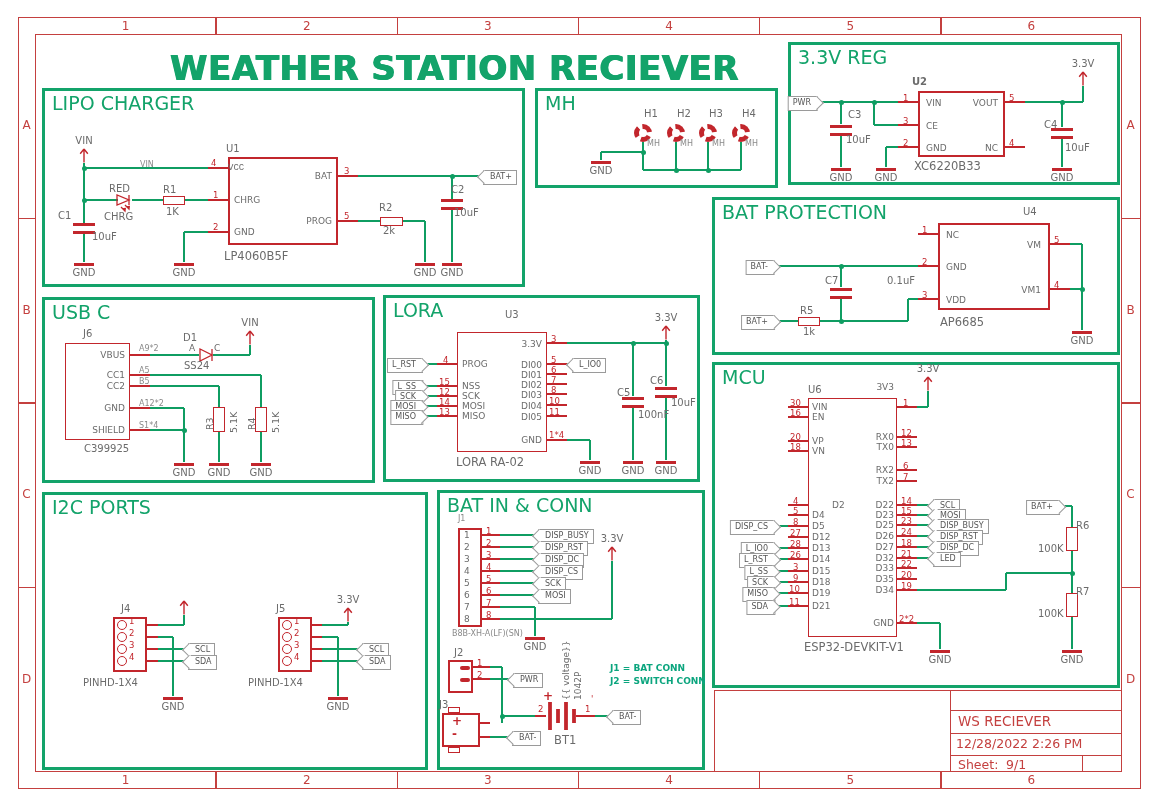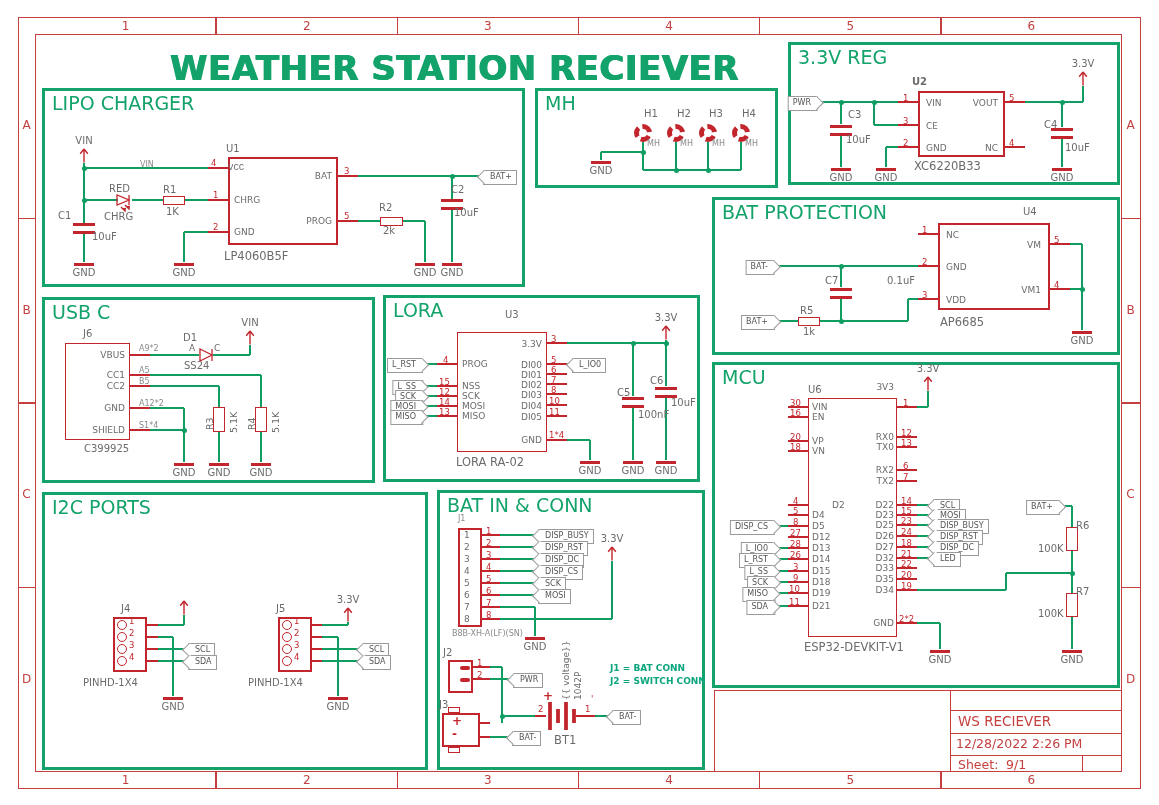--- a/index.html
+++ b/index.html
@@ -621,21 +621,21 @@
     <div class="t g9" style="left: 464px; top: 614px;">8</div>
     <div class="t pn" style="left: 486px; top: 526px;">1</div>
     <div class="t pn" style="left: 486px; top: 538px;">2</div>
     <div class="t pn" style="left: 486px; top: 550px;">3</div>
     <div class="t pn" style="left: 486px; top: 562px;">4</div>
     <div class="t pn" style="left: 486px; top: 574px;">5</div>
     <div class="t pn" style="left: 486px; top: 586px;">6</div>
     <div class="t pn" style="left: 486px; top: 598px;">7</div>
     <div class="t pn" style="left: 486px; top: 610px;">8</div>
     <div class="t nl" style="left: 452px; top: 629px;">B8B-XH-A(LF)(SN)</div>
-    <div class="t g" style="left: 443px; top: 647px;">J2</div>
+    <div class="t g" style="left: 454px; top: 647px;">J2</div>
     <div class="t pn" style="left: 477px; top: 658px;">1</div>
     <div class="t pn" style="left: 477px; top: 670px;">2</div>
     <div class="t g" style="left: 439px; top: 699px;">J3</div>
     <div class="t plus" style="left: 452px; top: 714px;">+</div>
     <div class="t plus" style="left: 452px; top: 727px;">-</div>
     <div class="t pn" style="left: 538px; top: 704px;">2</div>
     <div class="t pn" style="left: 585px; top: 704px;">1</div>
     <div class="t plus" style="left: 543px; top: 689px;">+</div>
     <div class="t pn" style="left: 591px; top: 694px;">'</div>
     <div class="t g12" style="left: 554px; top: 733px;">BT1</div>

